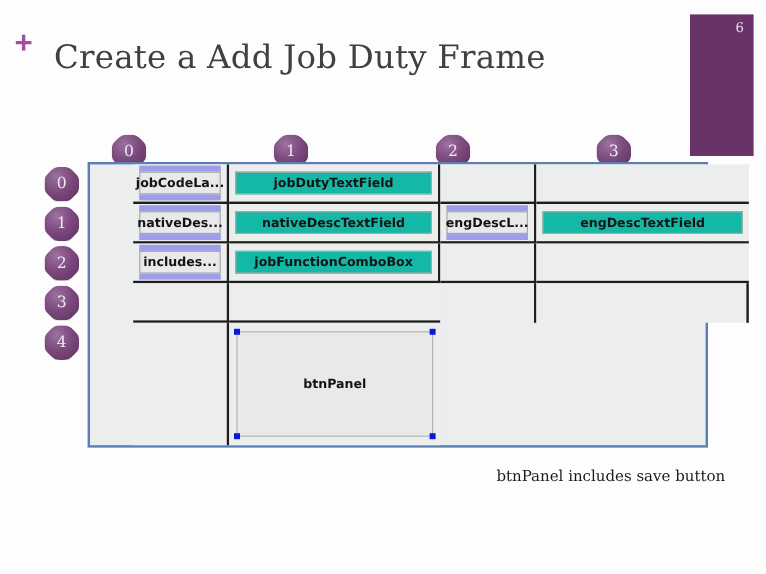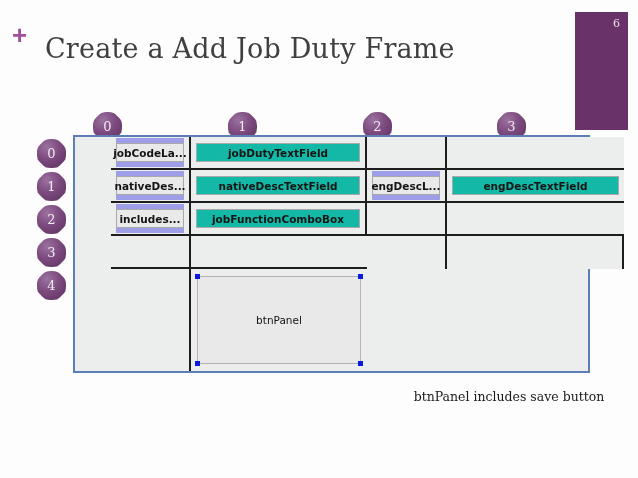--- a/index.html
+++ b/index.html
@@ -145,21 +145,21 @@
   #btn-panel {
     position: relative;
     width: calc(100% - 12px);
     height: calc(100% - 14px);
     background: #e9e9e9;
     border: 1px solid #b4b4b4;
     display: flex;
     align-items: center;
     justify-content: center;
     font-size: 10.5px;
-    font-weight: normal;
+    font-weight: bold;
     color: #141414;
     font-family: "DejaVu Sans", sans-serif;
     box-sizing: border-box;
   }
   .handle {
     position: absolute;
     width: 5px; height: 5px;
     background: #0b19e0;
   }
   .handle.tl { left: -3px; top: -3px; }

